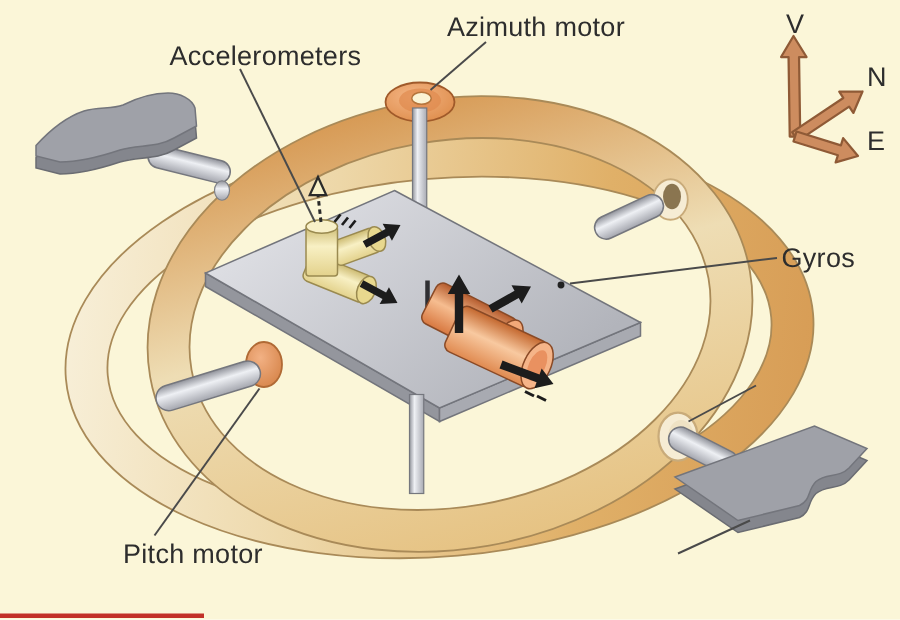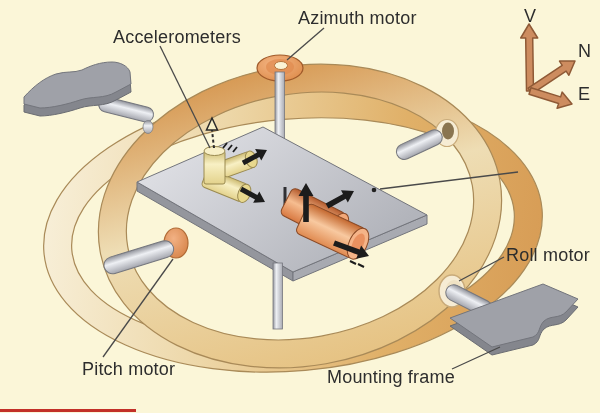--- a/index.html
+++ b/index.html
@@ -208,22 +208,21 @@
 
     <g fill="#cd8c5f" stroke="#8f5a36" stroke-width="1.5" stroke-linejoin="round">
       <polygon points="526.5,91 525.7,38 520.7,38 529,24 537.7,38 532.7,38 533.5,91"></polygon>
       <polygon points="528.1,88.1 562.2,65.3 559.5,61.1 575,61 568.9,75.3 566.1,71.1 531.9,93.9"></polygon>
       <polygon points="531.0,87.7 560.6,96.9 562.1,92.1 572,104 557.1,108.3 558.6,103.5 529.0,94.3"></polygon>
     </g>
   </svg>
 
   <div class="label" style="left:93px;  top:27px;margin-left:20px;">Accelerometers</div>
   <div class="label" style="left:298px; top:8px;">Azimuth motor</div>
-  <div class="label" style="left:506px; top:245px;">Roll motor</div>
-  <div class="label" style="left:327px; top:367px;">Mounting frame</div>
+  <div class="label" style="left:521px; top:162px;">Gyros</div>
   <div class="label" style="left:46px;  top:359px;margin-left:36px;">Pitch motor</div>
 
   <div class="axis-label" style="left:524px; top:6px;">V</div>
   <div class="axis-label" style="left:578px; top:41px;">N</div>
   <div class="axis-label" style="left:578px; top:84px;">E</div>
 
   <div id="accent-line"></div>
 </div>
 
 </body></html>

